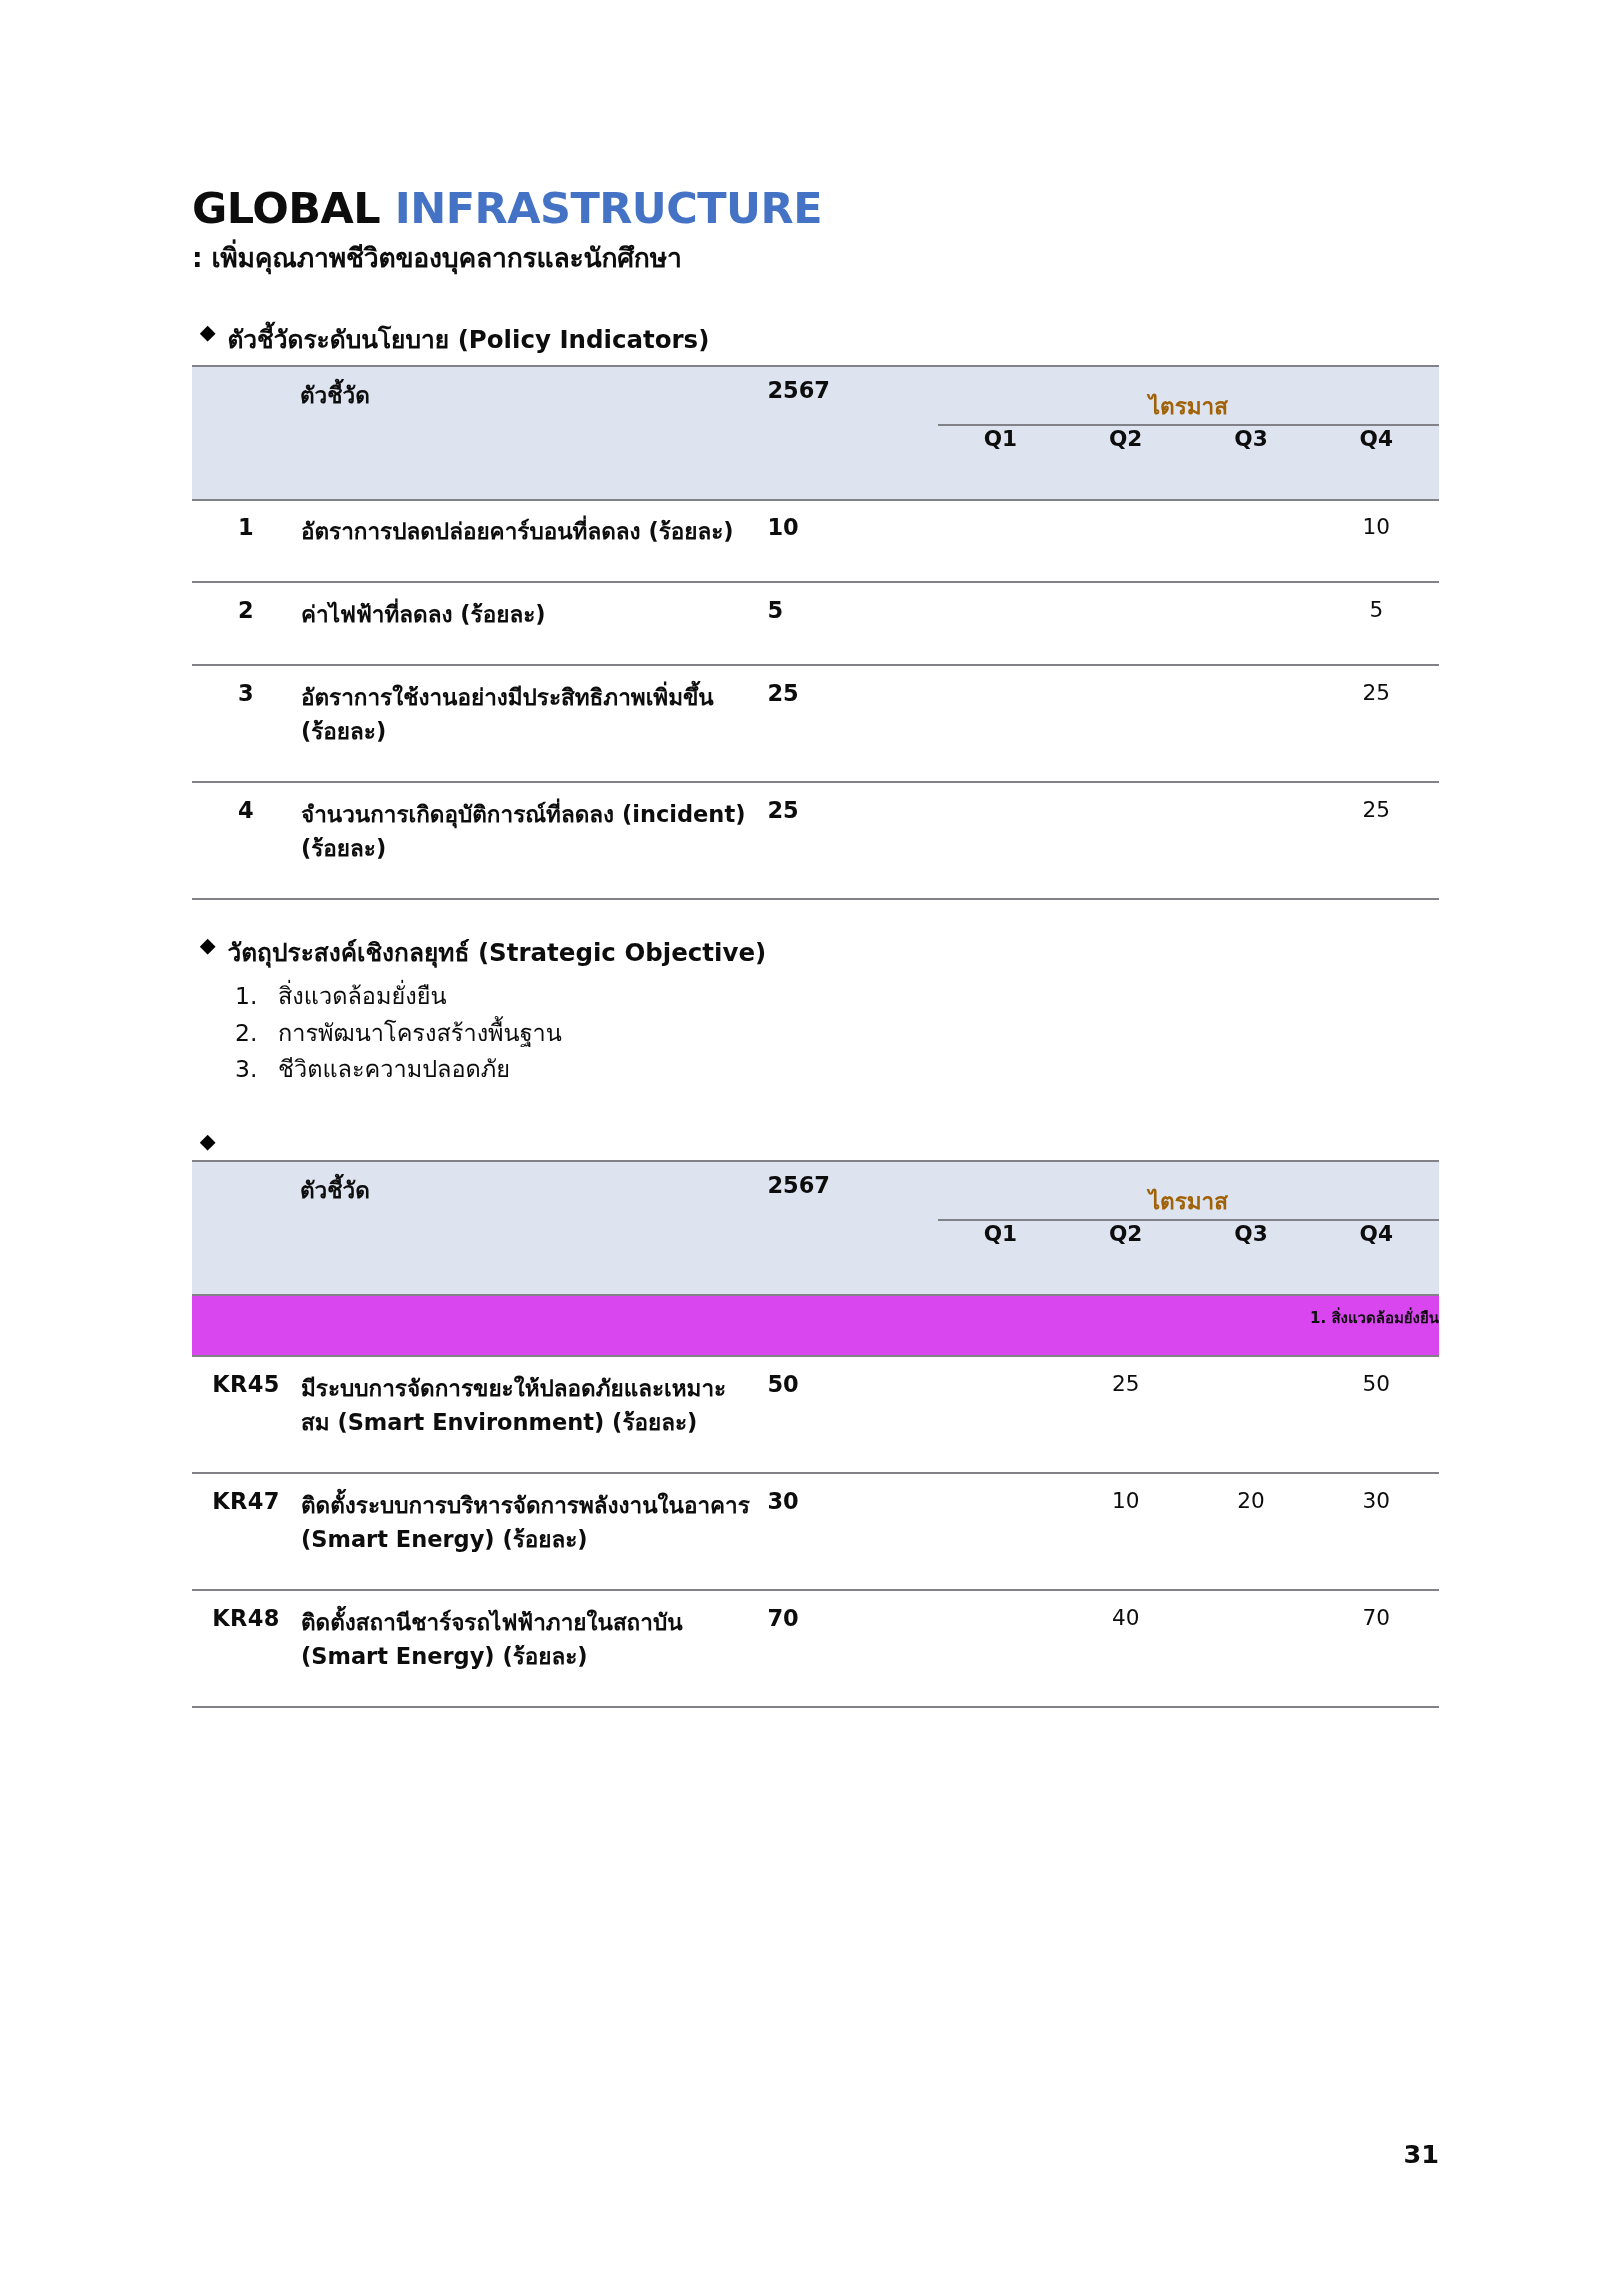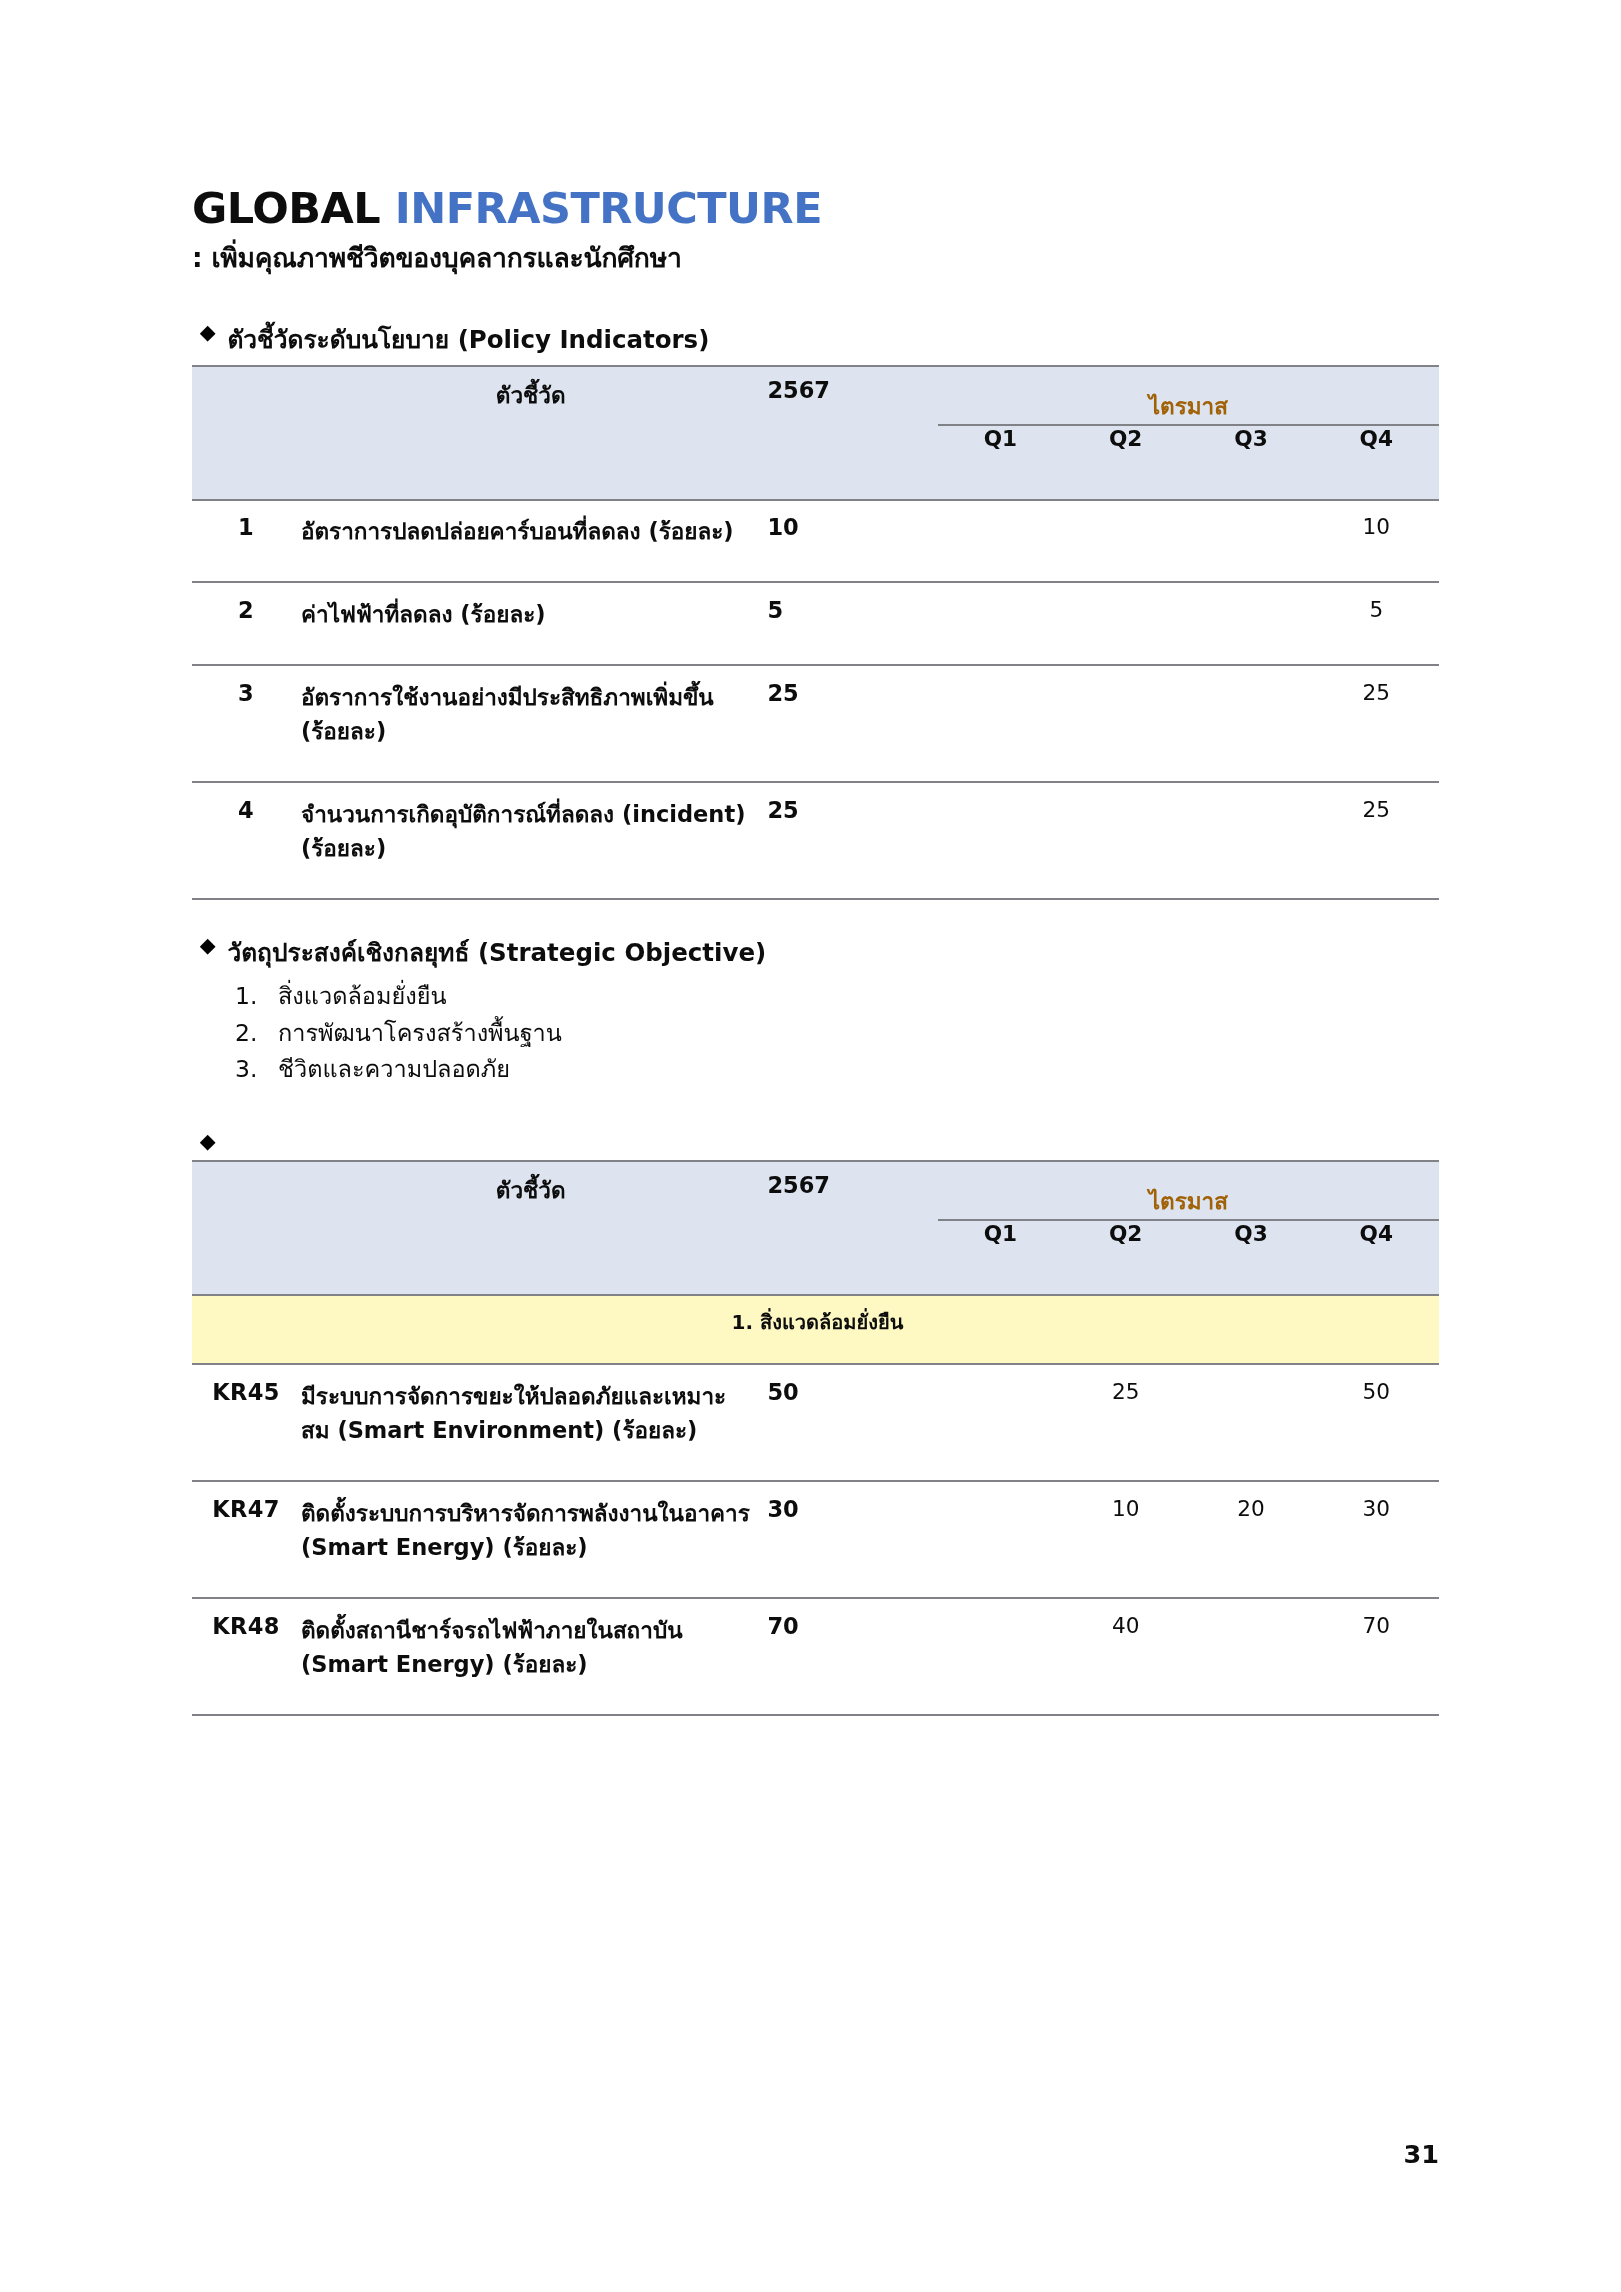--- a/index.html
+++ b/index.html
@@ -114,21 +114,20 @@
     padding: 0;
   }
 
   .hdr-main {
     height: 57px;
     vertical-align: top;
   }
   .hdr-main .lbl {
     font-size: 22.5px;
     font-weight: bold;
-    text-align: center;
     padding-top: 9.8px;
     color: #0d0d0d;
   }
   .hdr-main .lbl-year {
     font-size: 22.5px;
     font-weight: bold;
     text-align: left;
     padding-top: 9.8px;
     padding-left: 5.9px;
     color: #0d0d0d;
@@ -160,27 +159,27 @@
   .hdr-pad td {
     background: #dde4ef;
     height: 21.6px;
     padding: 0;
     font-size: 0;
     line-height: 0;
   }
 
   
   tr.band td {
-    background: #fef9c3;
+    background: #d946ef;
     border-top: 2.9px solid #808287;
-    font-size: 20px;
+    font-size: 15px;
     font-weight: bold;
     color: #0d0d0d;
     padding: 9.8px 0 25.5px 3.9px;
-    text-align: center;
+    text-align: right;
     white-space: nowrap;
   }
 
   tr.drow td {
     border-top: 2.9px solid #808287;
     vertical-align: top;
     padding-top: 13.7px;
     padding-bottom: 33px;
     font-size: 0;
   }

